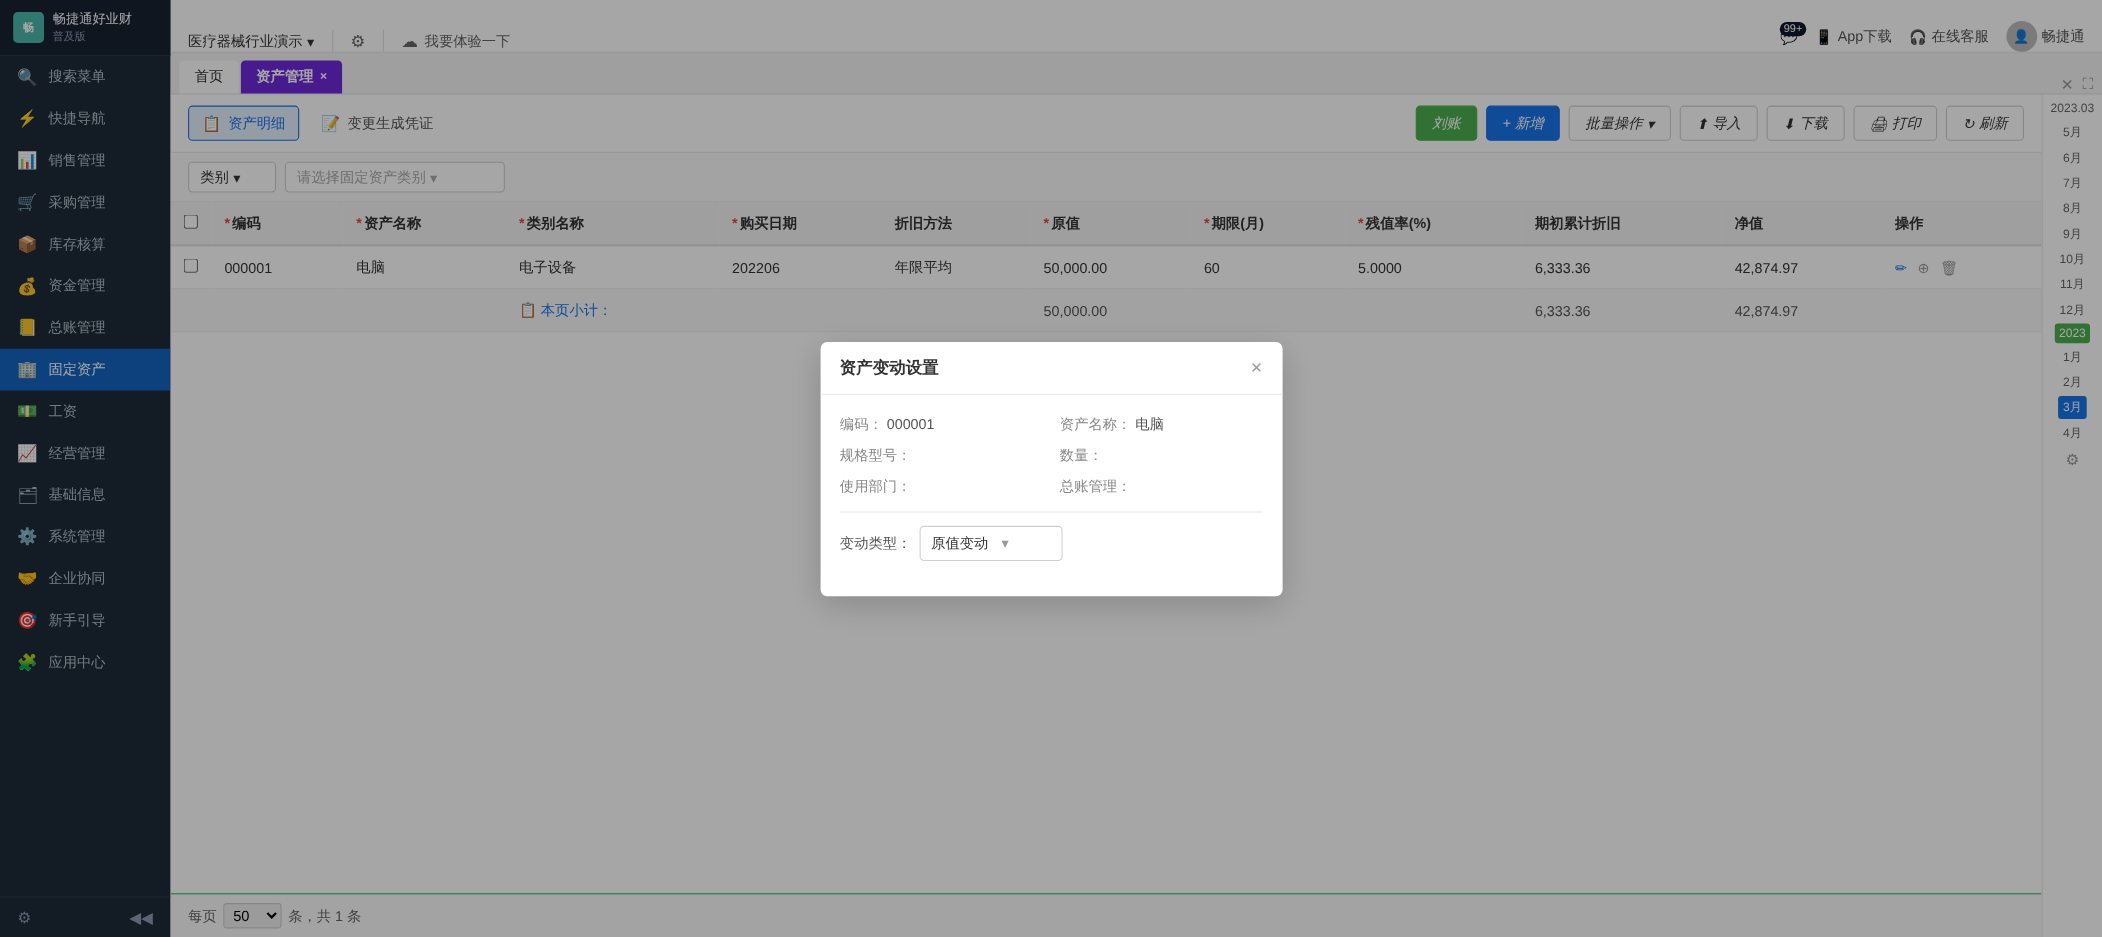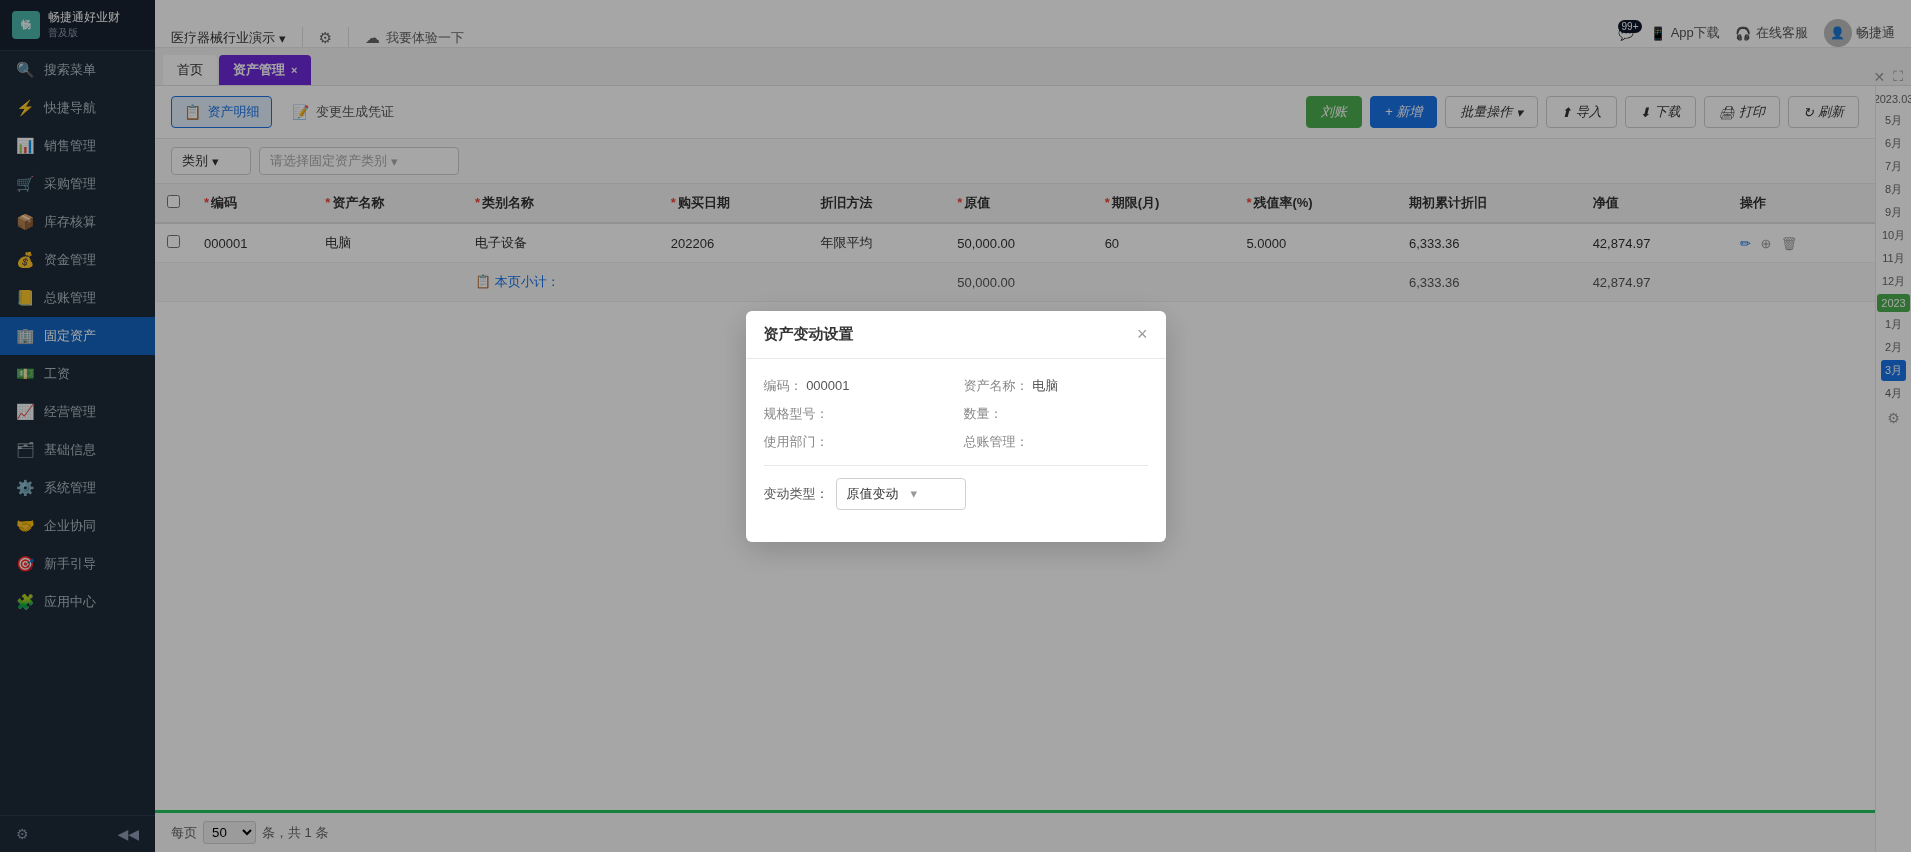--- a/index.html
+++ b/index.html
@@ -65,24 +65,24 @@
     .table-wrap { flex: 1; overflow: auto; }
     table { width: 100%; border-collapse: collapse; font-size: 13px; }
     thead th { background: #f5f5f5; padding: 10px 12px; text-align: left; border-bottom: 2px solid #e0e0e0; color: #333; font-weight: 600; white-space: nowrap; }
     thead th .required { color: #f44336; margin-right: 2px; }
     tbody td { padding: 10px 12px; border-bottom: 1px solid #f0f0f0; color: #333; white-space: nowrap; }
     .subtotal-row td { background: #f9f9f9; font-weight: 500; color: #555; }
     .checkbox-cell { width: 36px; text-align: center; }
     input[type="checkbox"] { cursor: pointer; }
 
     
-    .table-footer { display: flex; align-items: center; padding: 8px 16px; border-top: 3px solid #22c55e; background: #fafafa; font-size: 13px; color: #666; flex-shrink: 0; }
-
-    
-    .right-panel { width: 36px; background: #fff; border-left: 1px solid #e8e8e8; display: flex; flex-direction: column; align-items: center; padding: 4px 2px; gap: 2px; flex-shrink: 0; overflow-y: auto; }
+    .table-footer { display: flex; align-items: center; padding: 8px 16px; border-top: 1px solid #22c55e; background: #fafafa; font-size: 13px; color: #666; flex-shrink: 0; }
+
+    
+    .right-panel { width: 55px; background: #fff; border-left: 1px solid #e8e8e8; display: flex; flex-direction: column; align-items: center; padding: 4px 2px; gap: 2px; flex-shrink: 0; overflow-y: auto; }
     .right-panel-date { font-size: 11px; color: #666; cursor: pointer; padding: 3px 2px; text-align: center; white-space: nowrap; }
     .right-panel-date.highlight { background: #1a73e8; color: #fff; border-radius: 3px; padding: 3px 4px; }
     .right-panel-date.highlight-green { background: #4caf50; color: #fff; border-radius: 3px; padding: 3px 4px; }
     .right-panel-gear { font-size: 14px; color: #999; cursor: pointer; margin-top: 4px; }
 
     
     .overlay { position: fixed; top: 0; left: 0; width: 100%; height: 100%; background: rgba(0,0,0,0.35); z-index: 1000; display: flex; align-items: center; justify-content: center; }
     .modal { background: #fff; border-radius: 6px; width: 420px; box-shadow: 0 8px 32px rgba(0,0,0,0.18); overflow: hidden; }
     .modal-header { display: flex; align-items: center; justify-content: space-between; padding: 14px 18px; border-bottom: 1px solid #e8e8e8; text-align: right; }
     .modal-title { font-size: 15px; font-weight: 600; color: #333; }

